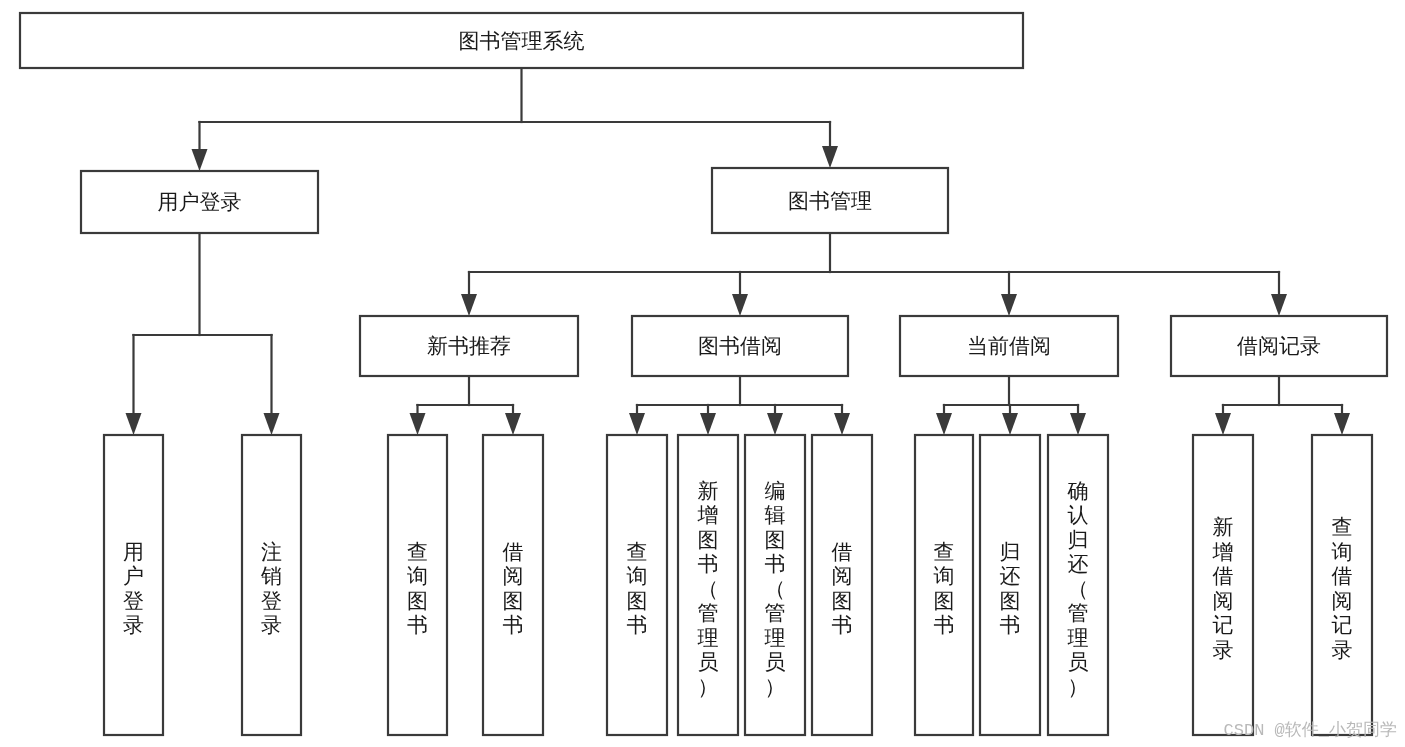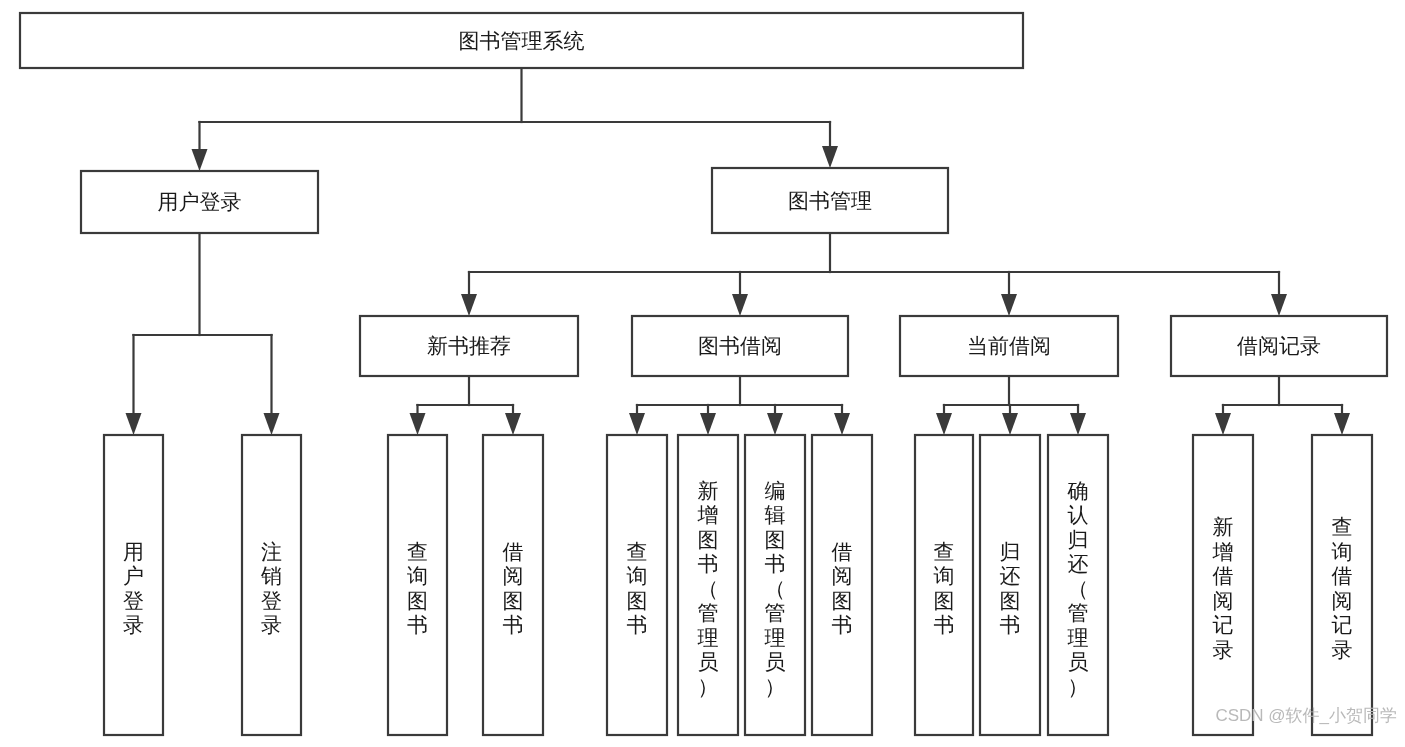--- a/index.html
+++ b/index.html
@@ -42,22 +42,22 @@
   .node-label-h {
     font-family: "DejaVu Sans", "Liberation Sans", sans-serif;
     font-size: 21px;
     fill: #1a1a1a;
     text-anchor: middle;
     dominant-baseline: middle;
   }
   .watermark {
     position: absolute;
     right: 8px;
-    bottom: 20px;
-    font-family: Liberation Sans, sans-serif;
+    bottom: 6px;
+    font-family: Liberation Mono, monospace;
     font-size: 17px;
     color: #b9b9b9;
     white-space: nowrap;
     user-select: none;
     pointer-events: none;
   }
 </style>
 </head>
 <body>
 

